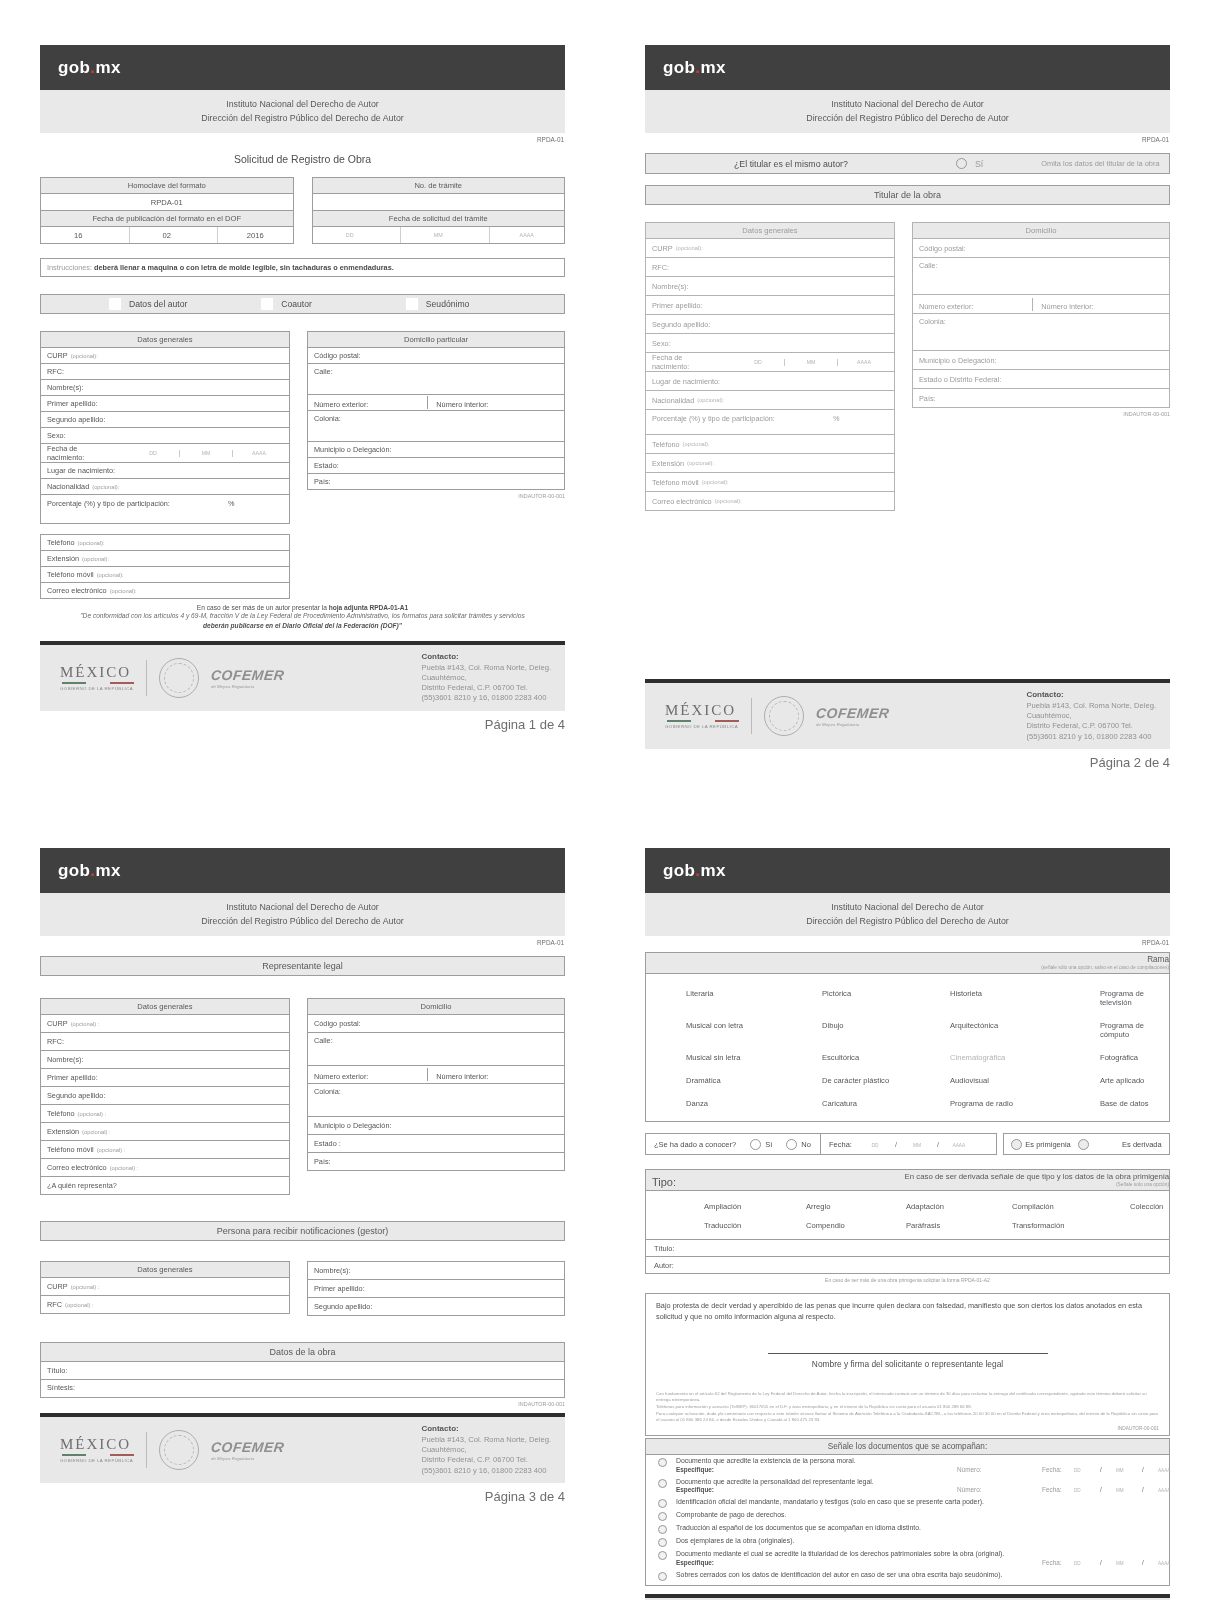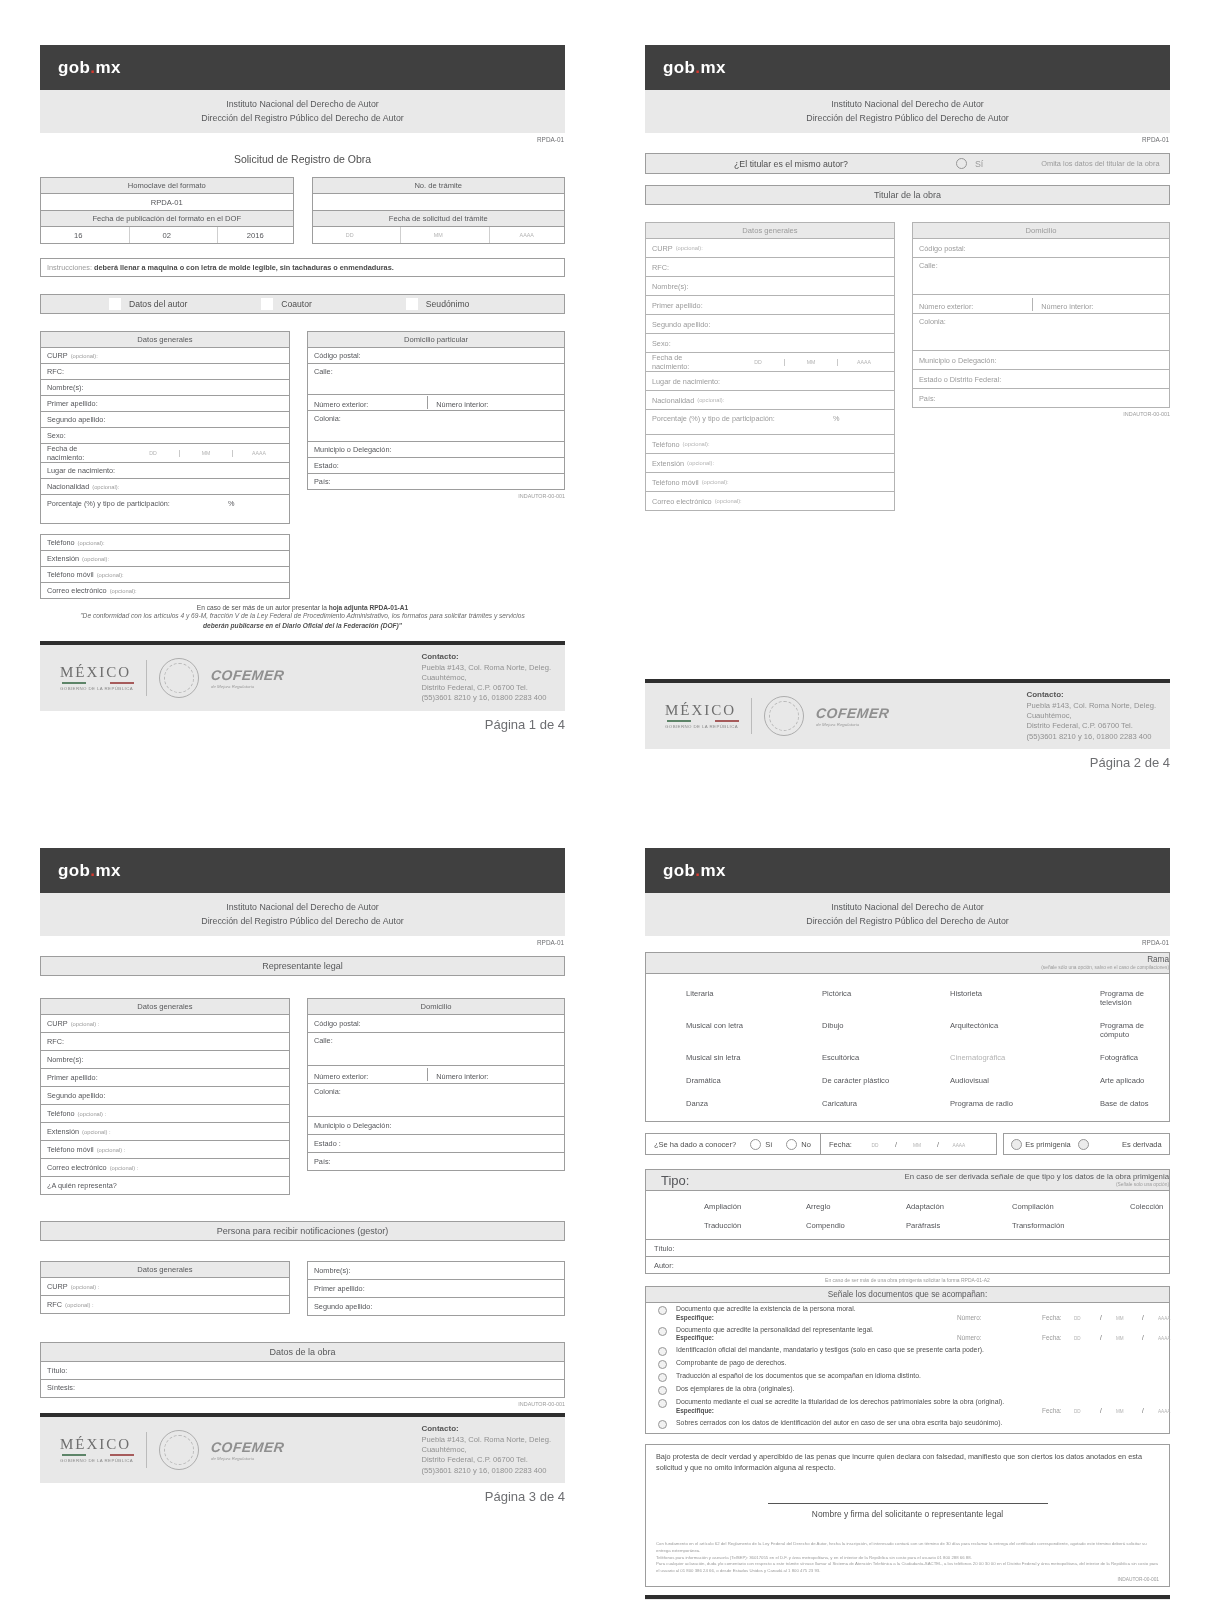--- a/index.html
+++ b/index.html
@@ -83,21 +83,21 @@
   .qbar .ylab{color:#9b9b9b;margin-left:8px;}
   .qbar .qnote{color:#9b9b9b;font-size:7.4px;margin-left:58px;}
   
   .p3 .r{min-height:18px;}
   .p3 .r.tall{min-height:33px;}
   
   .box4{border:1px solid #9d9d9d;background:#fff;}
   .bh2{background:#e9e9e9;border-bottom:1px solid #9d9d9d;text-align:right;padding:2px 0 3px;position:relative;}
   .bh2 .t{font-size:8.2px;color:#58595b;}
   .bh2 .st{font-size:4.8px;color:#9b9b9b;margin-top:1px;}
-  .bh2 .tipo{position:absolute;left:15px;bottom:2px;font-size:13px;color:#55565a;}
+  .bh2 .tipo{position:absolute;left:6px;bottom:2px;font-size:11px;color:#55565a;}
   .ramagrid{display:grid;grid-template-columns:136px 128px 150px 1fr;padding:8px 0 6px 40px;font-size:7.6px;color:#55565a;}
   .ramacell{padding:7px 0;}
   .ramacell.muted{color:#b3b3b3;}
   .conocer{display:flex;margin-top:11px;font-size:7.5px;color:#4f4f4f;}
   .ccell{border:1px solid #9d9d9d;background:#fff;display:flex;align-items:center;height:22px;box-sizing:border-box;}
   .c1{width:176px;padding-left:8px;}
   .c1 .rb{margin-left:14px;margin-right:4px;}
   .c2{width:176px;border-left:none;padding-left:8px;}
   .c3{flex:1;margin-left:6px;justify-content:space-evenly;}
   .c3 .rb{background:#ececec;margin-right:3px;}
@@ -689,77 +689,77 @@
         <span class="tipocell">Traducción</span>
         <span class="tipocell">Compendio</span>
         <span class="tipocell">Paráfrasis</span>
         <span class="tipocell">Transformación</span>
       </div>
       <div class="r4">Título:</div>
       <div class="r4">Autor:</div>
     </div>
     <div class="smallnote">En caso de ser más de una obra primigenia solicitar la forma RPDA-01-A2</div>
 
-    <div class="box4 docs">
-      <div class="bh" style="font-size:8.2px;padding:3px 0;">Señale los documentos que se acompañan:</div>
-      <div class="ditem">
-        <span class="rb sm"></span>
-        <div class="dbody">
-          <div>Documento que acredite la existencia de la persona moral.</div>
-          <div class="dsub"><b>Especifique:</b><span class="pnum">Número:</span><span class="pfech">Fecha:</span><i class="pdd">DD</i><span class="ps1">/</span><i class="pmm">MM</i><span class="ps2">/</span><i class="paaaa">AAAA</i></div>
-        </div>
-      </div>
-      <div class="ditem">
-        <span class="rb sm"></span>
-        <div class="dbody">
-          <div>Documento que acredite la personalidad del representante legal.</div>
-          <div class="dsub"><b>Especifique:</b><span class="pnum">Número:</span><span class="pfech">Fecha:</span><i class="pdd">DD</i><span class="ps1">/</span><i class="pmm">MM</i><span class="ps2">/</span><i class="paaaa">AAAA</i></div>
-        </div>
-      </div>
-      <div class="ditem">
-          <span class="rb sm"></span>
-          <div class="dbody">Identificación oficial del mandante, mandatario y testigos (solo en caso que se presente carta poder).</div>
-        </div>
-      <div class="ditem">
-          <span class="rb sm"></span>
-          <div class="dbody">Comprobante de pago de derechos.</div>
-        </div>
-      <div class="ditem">
-          <span class="rb sm"></span>
-          <div class="dbody">Traducción al español de los documentos que se acompañan en idioma distinto.</div>
-        </div>
-      <div class="ditem">
-          <span class="rb sm"></span>
-          <div class="dbody">Dos ejemplares de la obra (originales).</div>
-        </div>
-      <div class="ditem">
-        <span class="rb sm"></span>
-        <div class="dbody">
-          <div>Documento mediante el cual se acredite la titularidad de los derechos patrimoniales sobre la obra (original).</div>
-          <div class="dsub"><b>Especifique:</b><span class="pfech">Fecha:</span><i class="pdd">DD</i><span class="ps1">/</span><i class="pmm">MM</i><span class="ps2">/</span><i class="paaaa">AAAA</i></div>
-        </div>
-      </div>
-      <div class="ditem" style="padding-bottom:4px;">
-          <span class="rb sm"></span>
-          <div class="dbody">Sobres cerrados con los datos de identificación del autor en caso de ser una obra escrita bajo seudónimo).</div>
-        </div>
-    </div>
-
     <div class="box4 decl">
       <p>Bajo protesta de decir verdad y apercibido de las penas que incurre quien declara con falsedad, manifiesto que son ciertos los datos anotados en esta solicitud y que no omito información alguna al respecto.</p>
       <div class="sigline"></div>
       <div class="sigcap">Nombre y firma del solicitante o representante legal</div>
       <div class="fine">
         <div>Con fundamento en el artículo 62 del Reglamento de la Ley Federal del Derecho de Autor, hecha la inscripción, el interesado contará con un término de 30 días para reclamar la entrega del certificado correspondiente, agotado este término deberá solicitar su entrega extemporánea.</div>
         <div>Teléfonos para información y asesoría (TelSEP): 36017055 en el D.F. y área metropolitana, y en el interior de la República sin costo para el usuario 01 800 288 66 88.</div>
         <div>Para cualquier aclaración, duda y/o comentario con respecto a este trámite sírvase llamar al Sistema de Atención Telefónica a la Ciudadanía-SACTEL, a los teléfonos 20 00 30 00 en el Distrito Federal y área metropolitana, del interior de la República sin costo para el usuario al 01 800 386 24 66, o desde Estados Unidos y Canadá al 1 800 475 23 93.</div>
       </div>
       <div class="indautor4">INDAUTOR-00-001</div>
     </div>
 
+    <div class="box4 docs">
+      <div class="bh" style="font-size:8.2px;padding:3px 0;">Señale los documentos que se acompañan:</div>
+      <div class="ditem">
+        <span class="rb sm"></span>
+        <div class="dbody">
+          <div>Documento que acredite la existencia de la persona moral.</div>
+          <div class="dsub"><b>Especifique:</b><span class="pnum">Número:</span><span class="pfech">Fecha:</span><i class="pdd">DD</i><span class="ps1">/</span><i class="pmm">MM</i><span class="ps2">/</span><i class="paaaa">AAAA</i></div>
+        </div>
+      </div>
+      <div class="ditem">
+        <span class="rb sm"></span>
+        <div class="dbody">
+          <div>Documento que acredite la personalidad del representante legal.</div>
+          <div class="dsub"><b>Especifique:</b><span class="pnum">Número:</span><span class="pfech">Fecha:</span><i class="pdd">DD</i><span class="ps1">/</span><i class="pmm">MM</i><span class="ps2">/</span><i class="paaaa">AAAA</i></div>
+        </div>
+      </div>
+      <div class="ditem">
+          <span class="rb sm"></span>
+          <div class="dbody">Identificación oficial del mandante, mandatario y testigos (solo en caso que se presente carta poder).</div>
+        </div>
+      <div class="ditem">
+          <span class="rb sm"></span>
+          <div class="dbody">Comprobante de pago de derechos.</div>
+        </div>
+      <div class="ditem">
+          <span class="rb sm"></span>
+          <div class="dbody">Traducción al español de los documentos que se acompañan en idioma distinto.</div>
+        </div>
+      <div class="ditem">
+          <span class="rb sm"></span>
+          <div class="dbody">Dos ejemplares de la obra (originales).</div>
+        </div>
+      <div class="ditem">
+        <span class="rb sm"></span>
+        <div class="dbody">
+          <div>Documento mediante el cual se acredite la titularidad de los derechos patrimoniales sobre la obra (original).</div>
+          <div class="dsub"><b>Especifique:</b><span class="pfech">Fecha:</span><i class="pdd">DD</i><span class="ps1">/</span><i class="pmm">MM</i><span class="ps2">/</span><i class="paaaa">AAAA</i></div>
+        </div>
+      </div>
+      <div class="ditem" style="padding-bottom:4px;">
+          <span class="rb sm"></span>
+          <div class="dbody">Sobres cerrados con los datos de identificación del autor en caso de ser una obra escrita bajo seudónimo).</div>
+        </div>
+    </div>
+
     <div class="pfoot" style="margin-top:8px;">
       <div class="fbar"></div>
       <div class="fband">
         
         
       </div>
     </div>
 
   </div>
 

